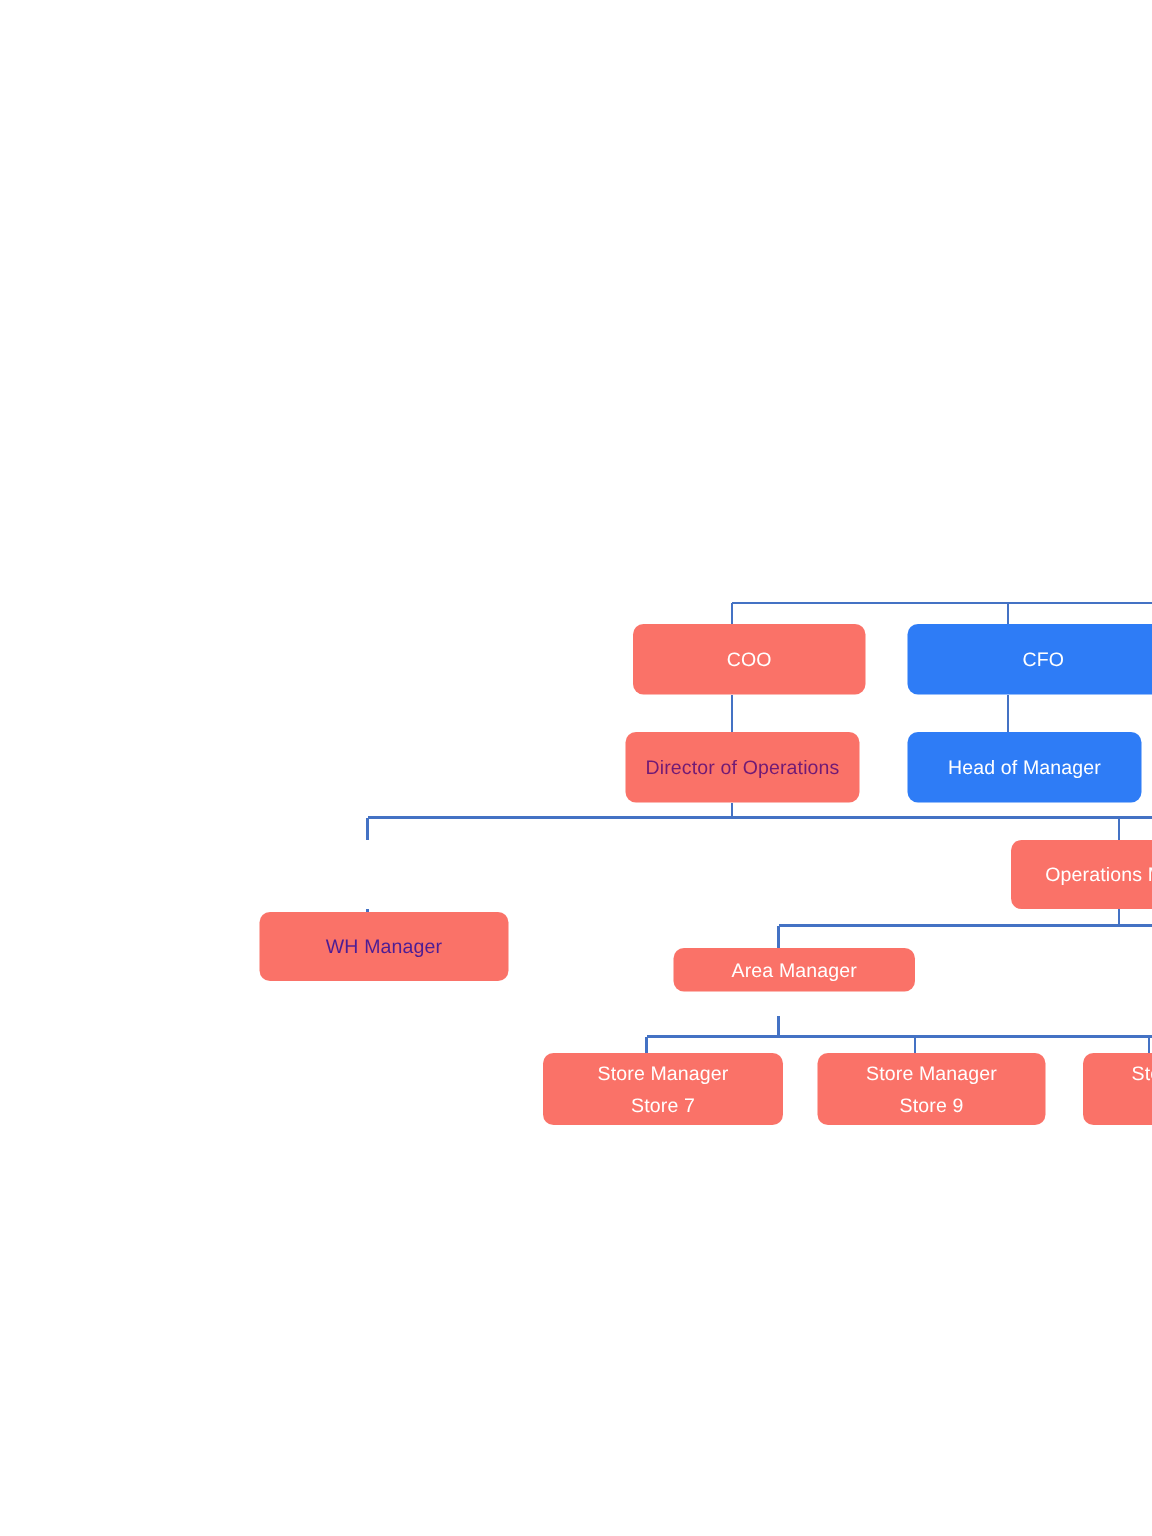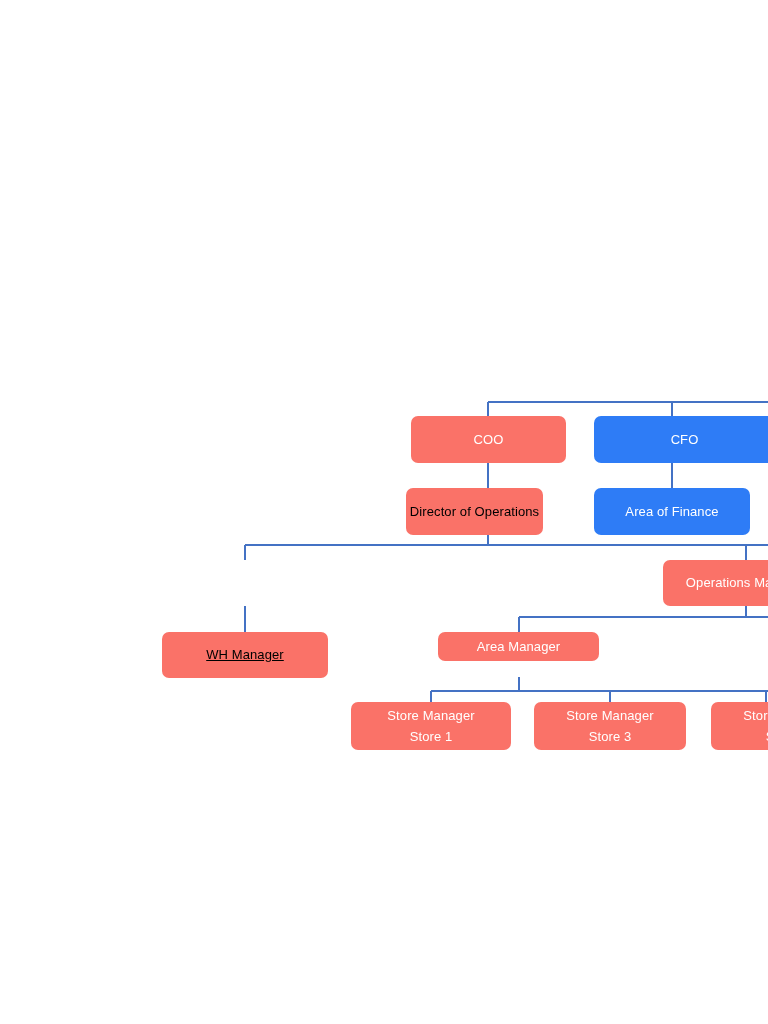--- a/index.html
+++ b/index.html
@@ -36,20 +36,21 @@
     flex-direction: column;
     align-items: center;
     justify-content: center;
     color: #ffffff;
     font-size: 13px;
     line-height: 1.65;
     text-align: center;
     white-space: nowrap;
     letter-spacing: 0.1px;
     padding: 4px 8px;
+    margin-left: 11px;
   }
   .node.coral  { background: #FA7268; }
   .node.blue   { background: #2E7CF6; }
   .node-line   { display: block; }
   .node-line.secondary { }
 </style>
 </head>
 <body>
 
 <div id="chart-canvas" style="background: rgb(255, 255, 255);">
@@ -85,49 +86,49 @@
   </svg>
 
   <div class="node coral" id="node-coo" style="left: 411px; top: 416px; width: 155px; height: 47px; background: rgb(250, 114, 104); color: rgb(255, 255, 255);">
     <span class="node-line">COO</span>
   </div>
 
   <div class="node blue" id="node-cfo" style="left: 594px; top: 416px; width: 181px; height: 47px; background: rgb(46, 124, 246); color: rgb(255, 255, 255);">
     <span class="node-line">CFO</span>
   </div>
 
-  <div class="node coral" id="node-director-of-operations" style="left: 406px; top: 488px; width: 137px; height: 47px; background: rgb(250, 114, 104); color: #000000;">
+  <div class="node coral" id="node-director-of-operations" style="left: 406px; top: 488px; width: 156px; height: 47px; background: rgb(250, 114, 104); color: #701a75;">
     <span class="node-line">Director of Operations</span>
   </div>
 
   <div class="node blue" id="node-head-of-finance" style="left: 594px; top: 488px; width: 156px; height: 47px; background: rgb(46, 124, 246); color: rgb(255, 255, 255);">
-    <span class="node-line">Area of Finance</span>
+    <span class="node-line">Head of Manager</span>
   </div>
 
 
   <div class="node coral" id="node-operations-manager" style="left: 663px; top: 560px; width: 166px; height: 46px; background: rgb(250, 114, 104); color: rgb(255, 255, 255);">
     <span class="node-line">Operations Manager</span>
   </div>
 
-  <div class="node coral" id="node-wh-manager" style="left: 162px; top: 632px; width: 166px; height: 46px; background: rgb(250, 114, 104); color: #000000; text-decoration: underline;">
+  <div class="node coral" id="node-wh-manager" style="left: 162px; top: 608px; width: 166px; height: 46px; background: rgb(250, 114, 104); color: #4c1d95;">
     <span class="node-line">WH Manager</span>
   </div>
 
   <div class="node coral" id="node-area-manager" style="left: 438px; top: 632px; width: 161px; height: 29px; background: rgb(250, 114, 104); color: rgb(255, 255, 255);">
     <span class="node-line">Area Manager</span>
   </div>
 
   <div class="node coral" id="node-store-manager-1" style="left: 351px; top: 702px; width: 160px; height: 48px; background: rgb(250, 114, 104); color: rgb(255, 255, 255);">
     <span class="node-line">Store Manager</span>
-    <span class="node-line secondary">Store 1</span>
+    <span class="node-line secondary">Store 7</span>
   </div>
 
   <div class="node coral" id="node-store-manager-2" style="left: 534px; top: 702px; width: 152px; height: 48px; background: rgb(250, 114, 104); color: rgb(255, 255, 255);">
     <span class="node-line">Store Manager</span>
-    <span class="node-line secondary">Store 3</span>
+    <span class="node-line secondary">Store 9</span>
   </div>
 
   <div class="node coral" id="node-store-manager-3" style="left: 711px; top: 702px; width: 152px; height: 48px; background: rgb(250, 114, 104); color: rgb(255, 255, 255);">
     <span class="node-line">Store Manager</span>
     <span class="node-line secondary">Store 3</span>
   </div>
 
 </div>
 
 </body></html>

